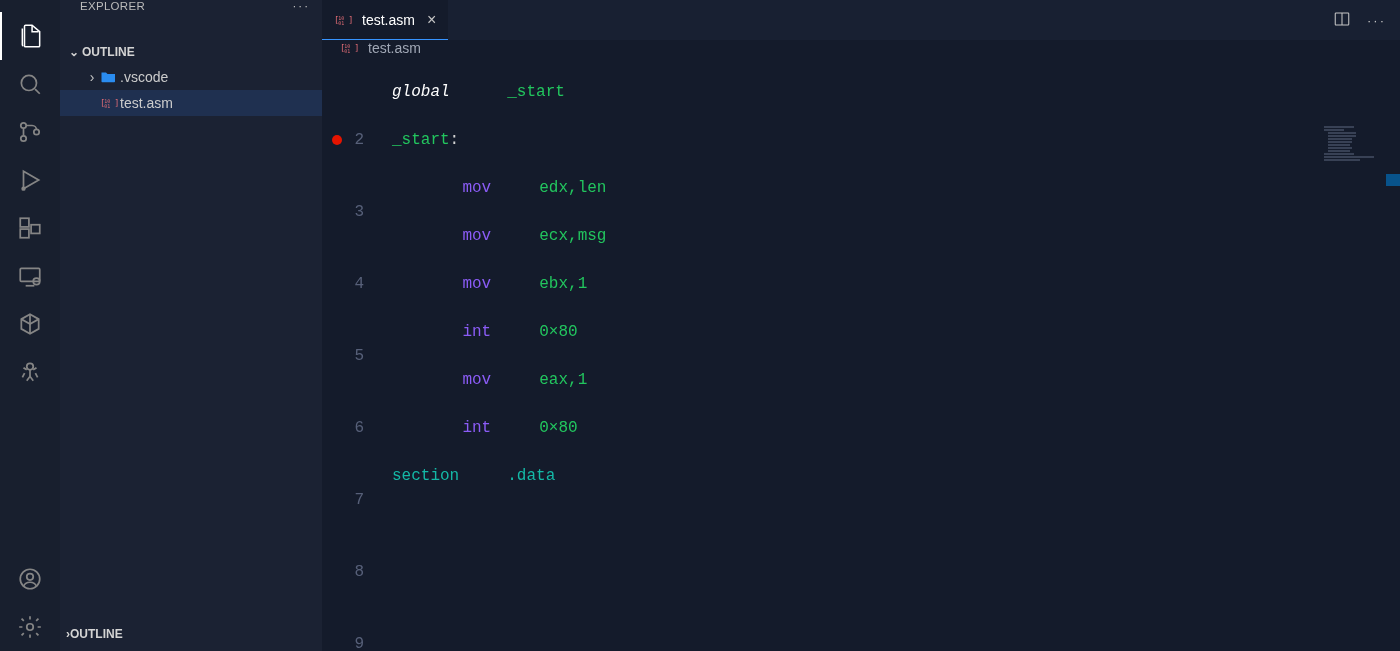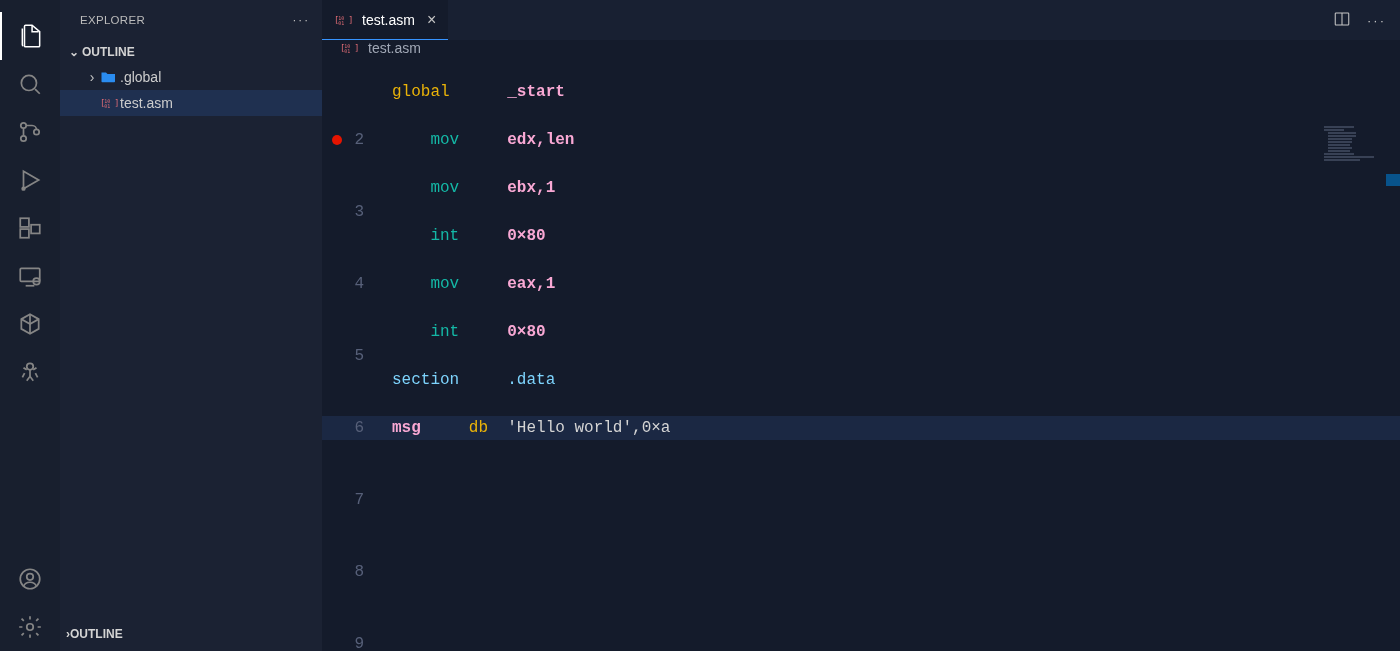--- a/index.html
+++ b/index.html
@@ -39,21 +39,20 @@
     
     .sidebar {
       width: 262px;
       background: #1b2233;
       display: flex;
       flex-direction: column;
     }
     .sidebar-header {
       height: 40px;
       display: flex;
-      align-items: center;
       justify-content: space-between;
       padding: 0 12px 0 20px;
       color: #bbbbbb;
       font-size: 11.5px;
       letter-spacing: 0.3px;
     }
     .sidebar-section-hdr {
       height: 24px;
       display: flex;
       align-items: center;
@@ -165,24 +164,24 @@
       left:10px;
       width:10px; height:10px; border-radius:50%;
       background:#e51400;
     }
     .code {
       white-space:pre;
       color:#d4d4d4;
     }
     .code .row{ height:24px; }
     .code .row.hl{ background:#1b2843; margin-left:-70px; padding-left:70px; width: calc(100% + 70px); }
-    .tok-kw{ color:#14b8a6; }       
-    .tok-sec{ color:#7dd3fc; }      
-    .tok-dir{ color:#eab308; }
-    .tok-id{ color:#f9a8d4;font-weight:bold; }
+    .tok-kw{ color:#8b5cf6;margin-left:32px; }       
+    .tok-sec{ color:#14b8a6; }      
+    .tok-dir{ color:#ffffff;font-style:italic; }
+    .tok-id{ color:#22c55e; }
     .tok-str{ color:#d4d4d4; }
     .tok-op{ color:#d4d4d4; }
     .minimap{
       position:absolute;
       right:2px; top:70px;
       width:80px; height:200px;
       opacity:0.4;
       pointer-events:none;
     }
     .minimap .strip{ position:absolute; height:2px; background:#6f7a94;}
@@ -286,21 +285,21 @@
     <span>OUTLINE</span>
   </div>
   <div class="tree">
     <div class="tree-row">
       <span class="chev">›</span>
       <span class="ico folder-ico">
         <svg viewBox="0 0 24 18">
             <path fill="#2a8cf0" d="M2 3h6l2 2h10v10a1 1 0 0 1-1 1H3a1 1 0 0 1-1-1z"></path>
           </svg>
       </span>
-      <span>.global</span>
+      <span>.vscode</span>
     </div>
     <div class="tree-row selected">
       <span class="chev"> </span>
       <span class="ico asm-ico">
         <svg viewBox="0 0 28 16">
             <text x="0" y="12" font-size="12" font-family="monospace" fill="#e06c75">[</text>
             <text x="6" y="8" font-size="7" font-family="monospace" fill="#e06c75">10</text>
             <text x="6" y="15" font-size="7" font-family="monospace" fill="#e06c75">01</text>
             <text x="20" y="12" font-size="12" font-family="monospace" fill="#e06c75">]</text>
           </svg>
@@ -361,27 +360,28 @@
       <div class="ln">7</div>
       <div class="ln">8</div>
       <div class="ln">9</div>
       
       
       
       
     </div>
     <div class="code" style="flex:1;">
 <div class="row"><span class="tok-dir">global      </span><span class="tok-id">_start</span></div>
+<div class="row"><span class="tok-id">_start</span><span class="tok-op">:</span></div>
 <div class="row"><span>    </span><span class="tok-kw">mov</span><span>     </span><span class="tok-id">edx,len</span></div>
+<div class="row"><span>    </span><span class="tok-kw">mov</span><span>     </span><span class="tok-id">ecx,msg</span></div>
 <div class="row"><span>    </span><span class="tok-kw">mov</span><span>     </span><span class="tok-id">ebx,1</span></div>
 <div class="row"><span>    </span><span class="tok-kw">int</span><span>     </span><span class="tok-id">0×80</span></div>
 <div class="row"><span>    </span><span class="tok-kw">mov</span><span>     </span><span class="tok-id">eax,1</span></div>
 <div class="row"><span>    </span><span class="tok-kw">int</span><span>     </span><span class="tok-id">0×80</span></div>
 <div class="row"><span class="tok-sec">section</span><span>     </span><span class="tok-sec">.data</span></div>
-<div class="row hl"><span class="tok-id">msg</span><span>     </span><span class="tok-dir">db</span><span>  </span><span class="tok-str">'Hello world',0×a</span></div>
     </div>
     <div class="scroll-marker"></div>
     <div class="minimap">
       <div class="strip" style="top:0;left:6px;width:30px;"></div>
       <div class="strip" style="top:3px;left:6px;width:20px;"></div>
       <div class="strip" style="top:6px;left:10px;width:28px;"></div>
       <div class="strip" style="top:9px;left:10px;width:28px;"></div>
       <div class="strip" style="top:12px;left:10px;width:24px;"></div>
       <div class="strip" style="top:15px;left:10px;width:24px;"></div>
       <div class="strip" style="top:18px;left:10px;width:22px;"></div>

